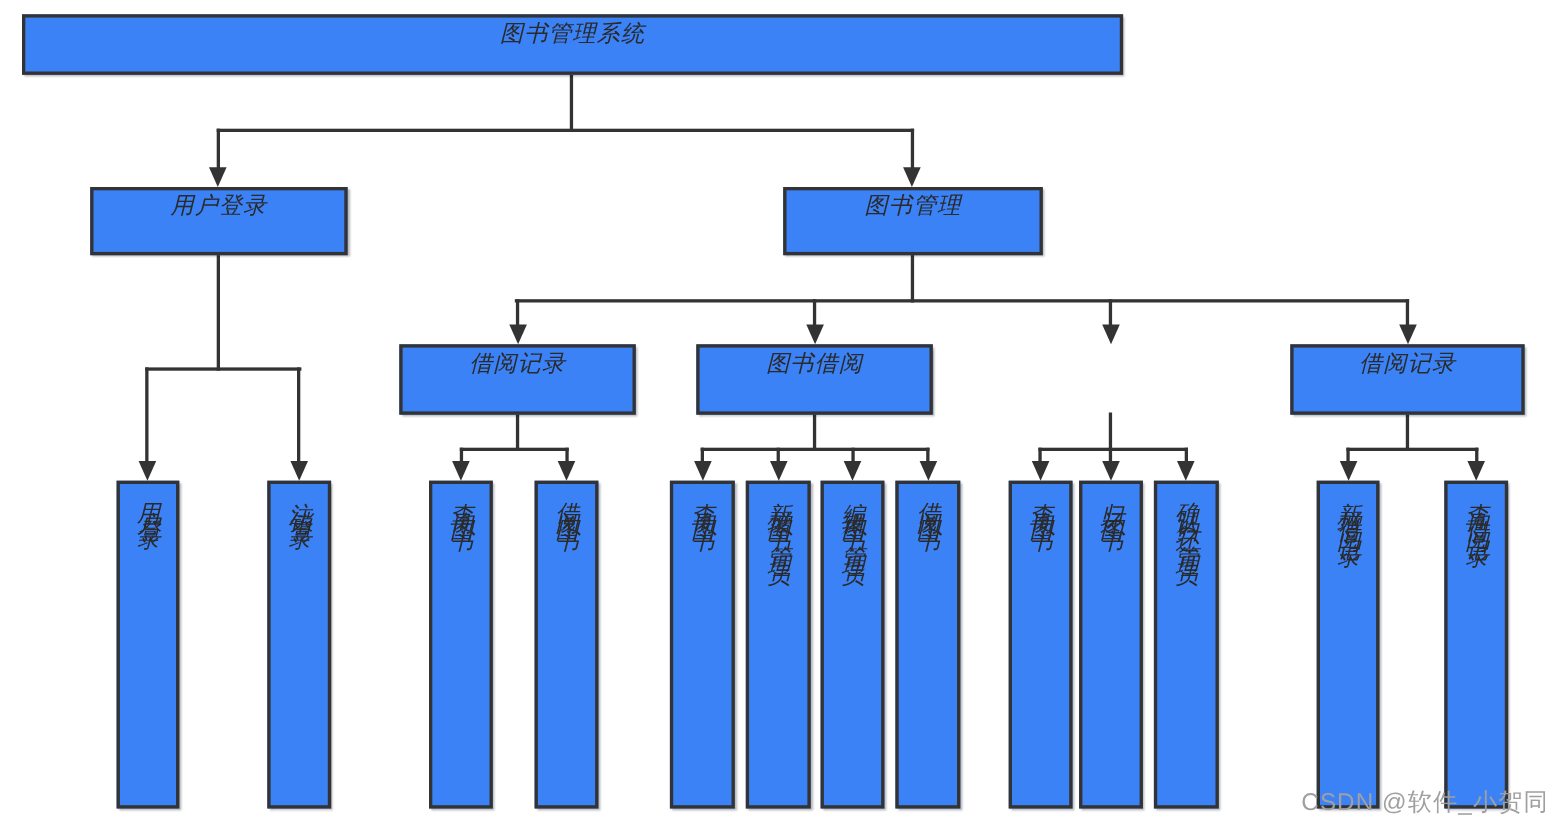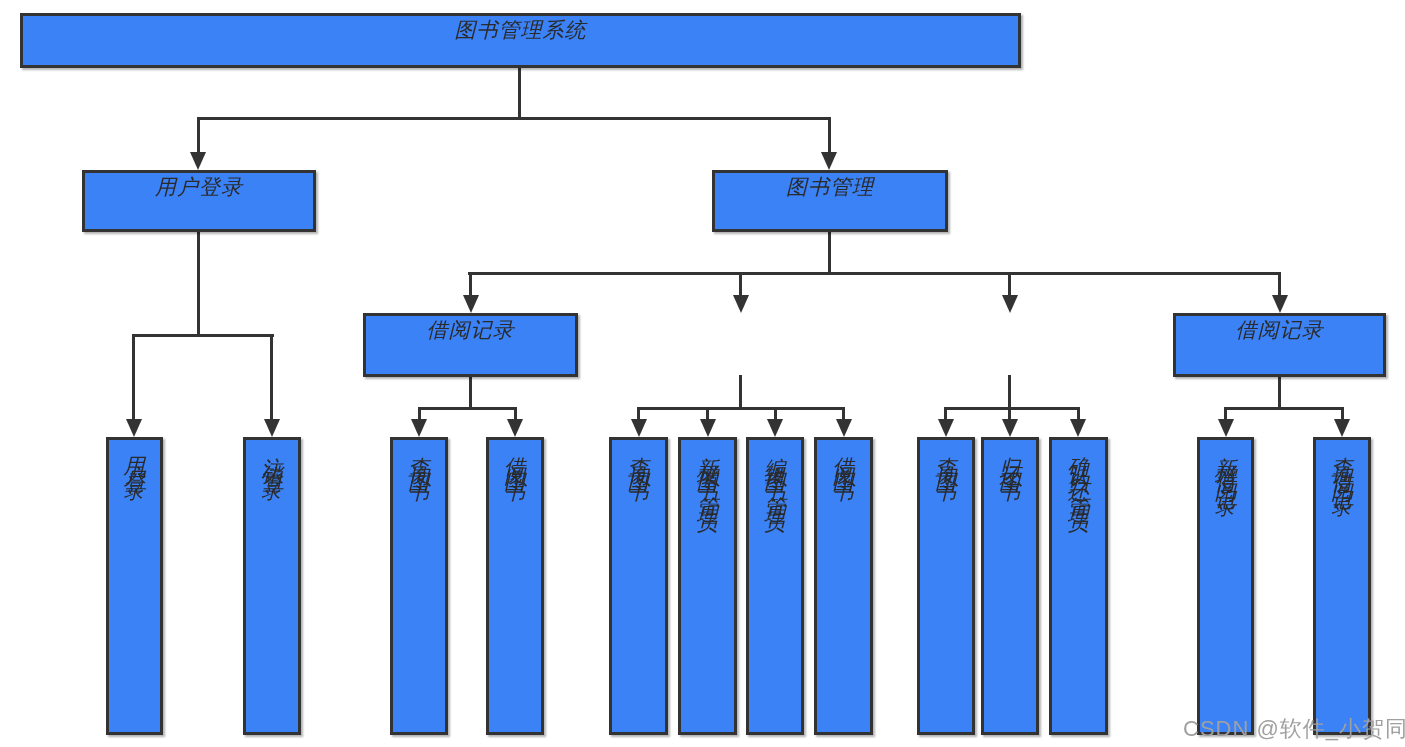--- a/index.html
+++ b/index.html
@@ -76,20 +76,23 @@
   <div class="arrow" style="left:463px;top:295px"></div>
   <div class="vline" style="left:739px;top:272px;height:25px"></div>
   <div class="arrow" style="left:733px;top:295px"></div>
   <div class="vline" style="left:1008px;top:272px;height:25px"></div>
   <div class="arrow" style="left:1002px;top:295px"></div>
   <div class="vline" style="left:1278px;top:272px;height:25px"></div>
   <div class="arrow" style="left:1272px;top:295px"></div>
 
   <div class="box" style="left:363px;top:313px;width:215px;height:64px">
     <span>借阅记录</span>
+  </div>
+  <div class="box" style="left:633px;top:313px;width:215px;height:64px">
+    <span>图书借阅</span>
   </div>
   <div class="box" style="left:1173px;top:313px;width:213px;height:64px">
     <span>借阅记录</span>
   </div>
 
   <div class="vline" style="left:469px;top:375px;height:34px"></div>
   <div class="hline" style="left:418px;top:407px;width:99px"></div>
   <div class="vline" style="left:418px;top:407px;height:14px"></div>
   <div class="arrow" style="left:411px;top:419px"></div>
   <div class="vline" style="left:514px;top:407px;height:14px"></div>

